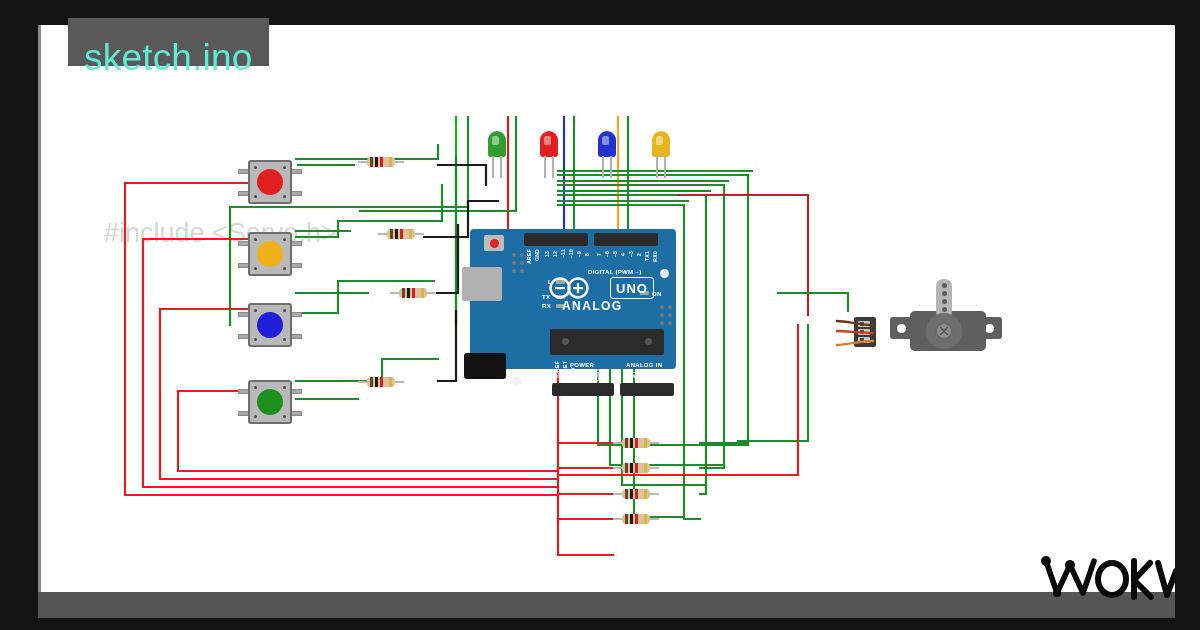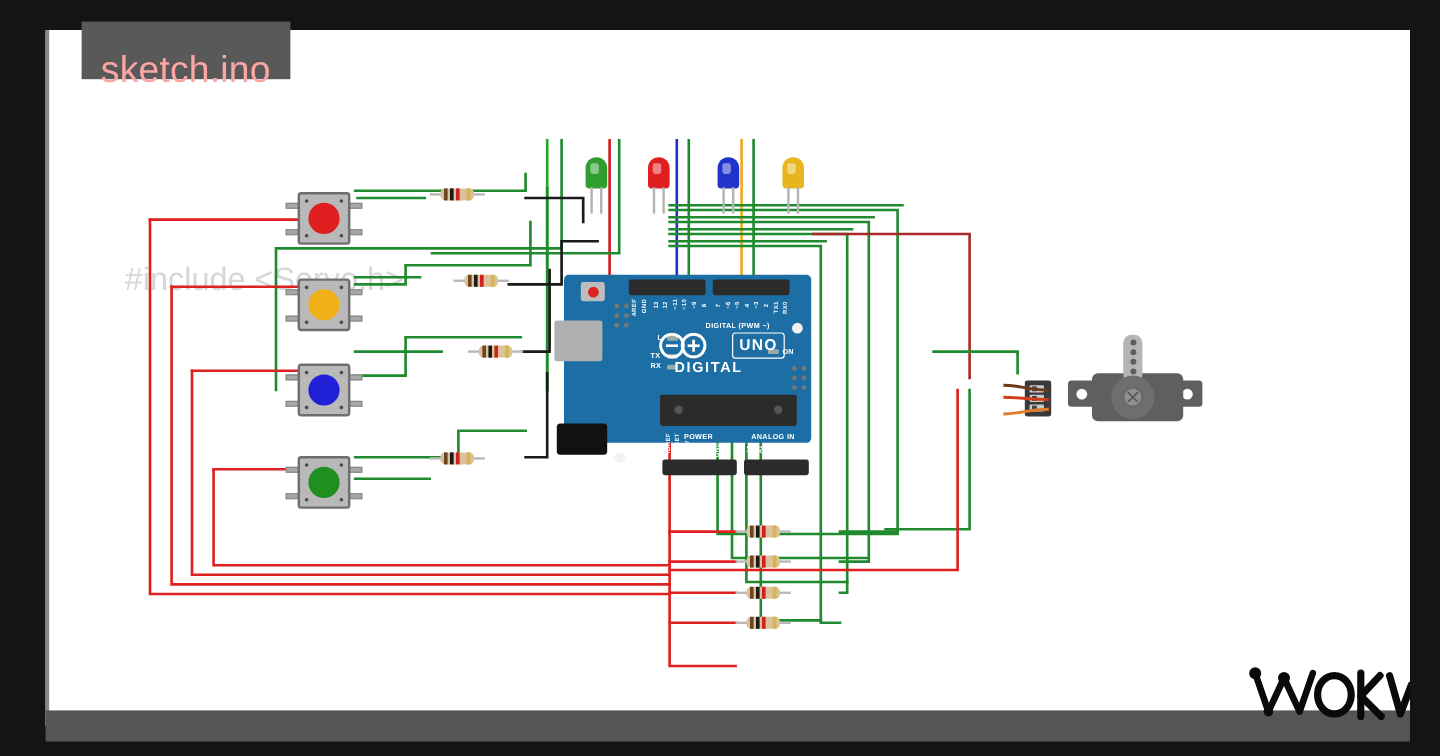--- a/index.html
+++ b/index.html
@@ -8,21 +8,21 @@
   #stage{position:relative;width:1200px;height:630px;background:#141414;overflow:hidden;}
 
   
   #canvas{position:absolute;left:38px;top:25px;width:1137px;height:580px;background:#ffffff;overflow:hidden;}
   #canvas-left-edge{position:absolute;left:38px;top:25px;width:3px;height:580px;background:#8a8a8a;}
   #bottom-bar{position:absolute;left:38px;top:592px;width:1137px;height:26px;background:#555555;}
 
   
   #tab{position:absolute;left:68px;top:18px;height:48px;background:#595959;
        display:flex;align-items:center;padding:0 16px;z-index:60;}
-  #tab span{color:#fca5a5;font-size:31px;letter-spacing:.2px;margin-top:31px;}
+  #tab span{color:#5eead4;font-size:37px;letter-spacing:.2px;margin-top:31px;}
 
   
   #code{position:absolute;left:66px;top:88px;width:640px;z-index:1;
         color:#d6d6d6;font-size:27px;line-height:48px;white-space:pre;font-family:"Liberation Sans",sans-serif;}
   #code .ln{height:48px;}
 
   
   #wires{position:absolute;left:0;top:0;width:1137px;height:580px;z-index:5;}
 
   
@@ -384,21 +384,21 @@
           <circle cx="12" cy="11" r="9.5" fill="none" stroke="#ffffff" stroke-width="2.4"></circle>
           <circle cx="30" cy="11" r="9.5" fill="none" stroke="#ffffff" stroke-width="2.4"></circle>
           <rect x="7" y="10" width="10" height="2.2" fill="#ffffff"></rect>
           <rect x="25" y="10" width="10" height="2.2" fill="#ffffff"></rect>
           <rect x="28.9" y="6.1" width="2.2" height="10" fill="#ffffff"></rect>
         </svg>
       </div>
       <div style="position:absolute;left:140px;top:48px;border:1.6px solid #fff;border-radius:3px;padding:1px 5px;">
         <span class="lbl" style="position:static;font-size:13px;letter-spacing:1px;">UNO</span>
       </div>
-      <div class="lbl" style="left:92px;top:70px;font-size:12px;letter-spacing:1.4px;">DIGITAL</div>
+      <div class="lbl" style="left:92px;top:70px;font-size:12px;letter-spacing:1.4px;">ANALOG</div>
 
       <div class="icsp" style="left:42px;top:24px;"></div>
       <div class="icsp" style="left:50px;top:24px;"></div>
       <div class="icsp" style="left:42px;top:32px;"></div>
       <div class="icsp" style="left:50px;top:32px;"></div>
       <div class="icsp" style="left:42px;top:40px;"></div>
       <div class="icsp" style="left:50px;top:40px;"></div>
       <div class="icsp" style="left:190px;top:76px;"></div>
       <div class="icsp" style="left:198px;top:76px;"></div>
       <div class="icsp" style="left:190px;top:84px;"></div>

